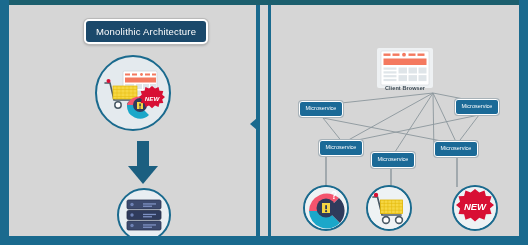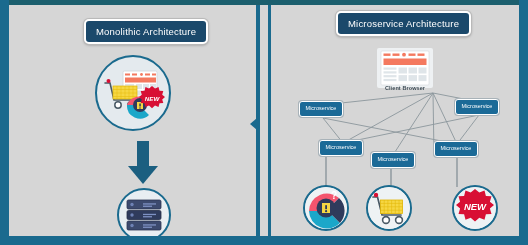--- a/index.html
+++ b/index.html
@@ -348,19 +348,18 @@
   <div class="circ bot-circle" id="circ-new">
     <svg width="42" height="42" viewBox="0 0 42 42">
       <circle cx="21" cy="21" r="21" fill="#eef2f4"></circle>
       <g transform="translate(21,21)">
         <path d="M0,-19 L4.3,-15.4 L9.5,-17.5 L10.9,-12 L16.5,-11.7 L14.9,-6.3 L19,-2.9 L14.9,0.6 L16.5,5.9 L10.9,6.3 L9.5,11.7 L4.3,9.7 L0,13.5 L-4.3,9.7 L-9.5,11.7 L-10.9,6.3 L-16.5,5.9 L-14.9,0.6 L-19,-2.9 L-14.9,-6.3 L-16.5,-11.7 L-10.9,-12 L-9.5,-17.5 L-4.3,-15.4 Z" fill="#d80f34"></path>
         <text x="0" y="-1" font-family="Liberation Sans, sans-serif" font-size="9.5" font-weight="bold" font-style="italic" fill="#ffffff" text-anchor="middle" dominant-baseline="middle">NEW</text>
       </g>
     </svg>
   </div>
 
-  <div class="title-badge" id="title-micro">Microservice Architecture</div>
 
   <div class="frame-top"></div>
   <div class="frame-bottom"></div>
   <div class="frame-left"></div>
   <div class="frame-right"></div>
 </div>
 
 </body></html>

